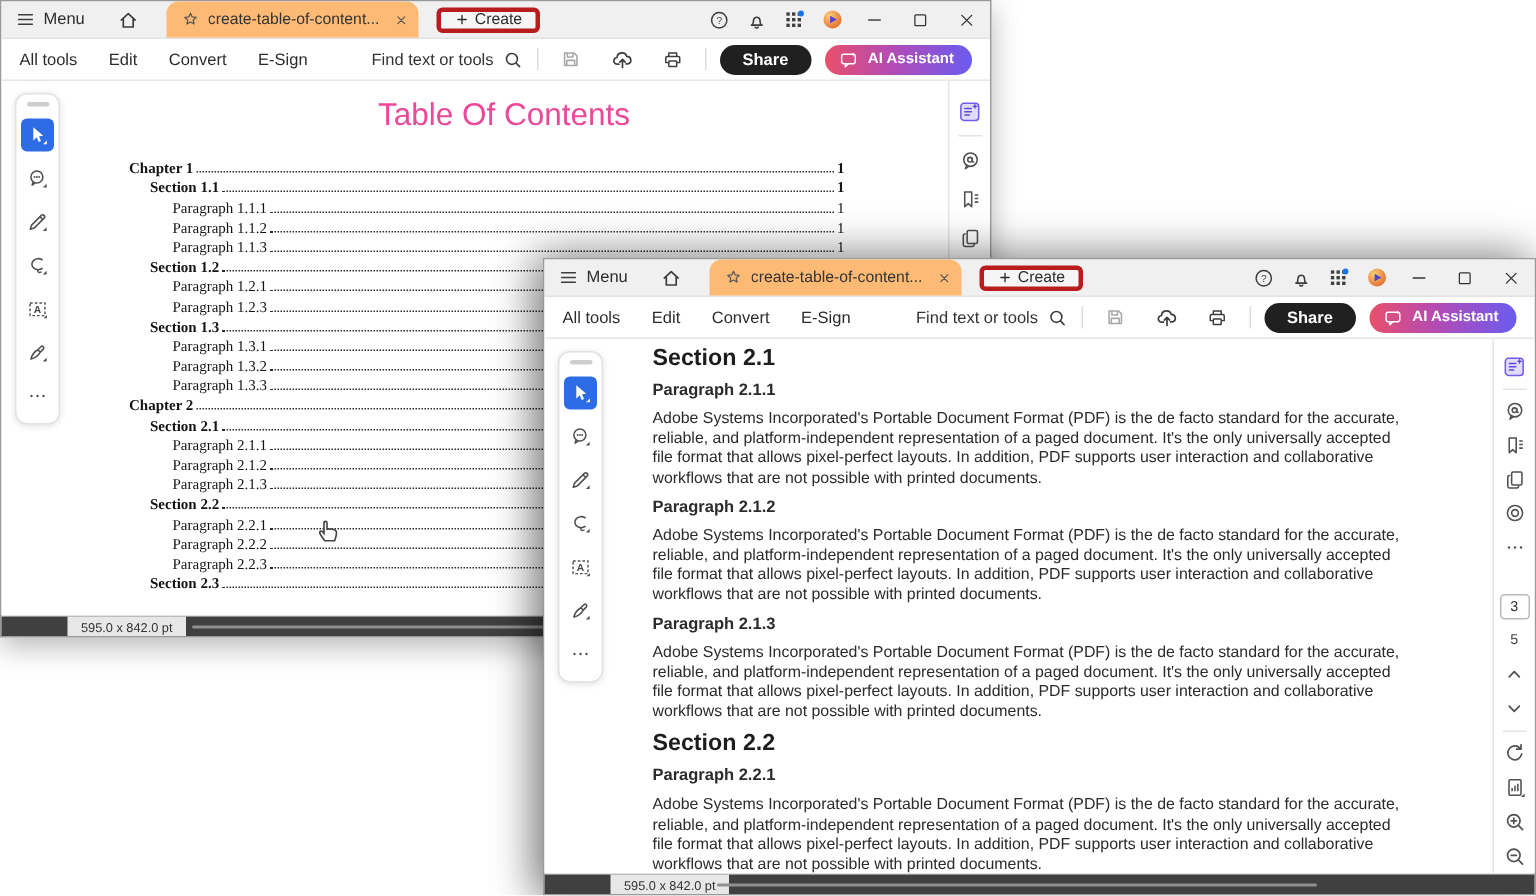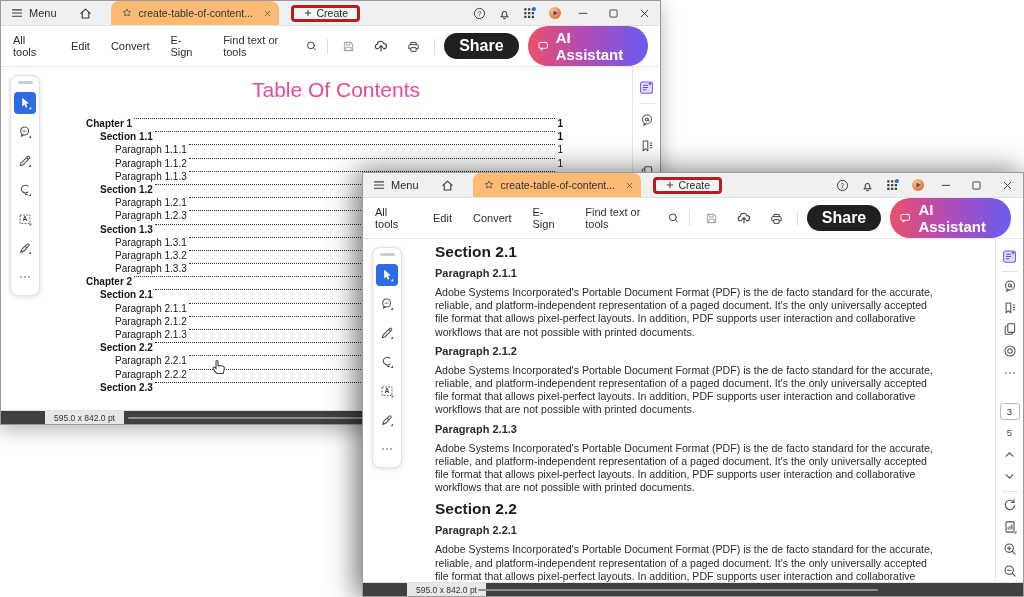--- a/index.html
+++ b/index.html
@@ -30,24 +30,24 @@
   .tab-right { margin-left:auto; display:flex; align-items:center; }
   .icon-btn { width:25px; height:24px; display:flex; align-items:center; justify-content:center; }
   .wc { width:31px; }
 
   .toolbar { flex:0 0 28px; background:#fff; display:flex; align-items:center;
              padding:0 12px 0 12px; border-bottom:1px solid #e6e6e6; }
   .nav-item { font-size:11px; color:#2c2c2c; margin-right:21px; }
   .tb-right { margin-left:auto; display:flex; align-items:center; gap:9px; }
   .find { display:flex; align-items:center; gap:6px; font-size:11px; color:#333; }
   .vdiv { width:1px; height:15px; background:#dcdcdc; }
-  .pill-share { background:#202020; color:#fff; font-size:16px; font-weight:bold;
+  .pill-share { background:#202020; color:#fff; font-size:11px; font-weight:bold;
                 border-radius:999px; padding:4px 15px; }
   .pill-ai { background:linear-gradient(90deg,#e8506b 0%,#b44bb4 45%,#6a5cf0 100%);
-             color:#fff; font-size:15px; font-weight:bold; border-radius:999px;
+             color:#fff; font-size:10px; font-weight:bold; border-radius:999px;
              padding:3px 12px 3px 9px; display:flex; align-items:center; gap:6px; }
 
   .viewer { position:relative; flex:1 1 auto; background:#fff; overflow:hidden; }
 
   .statusbar { flex:0 0 14px; background:#404040; border-top:1px solid #e2e2e2;
                position:relative; display:flex; align-items:flex-end; }
   .status-chip { margin-left:44px; height:100%; display:flex; align-items:center;
                  padding:0 9px; background:#e7e7e8; font-size:8.5px; color:#333; }
   .hthumb { position:absolute; top:6px; height:2px; background:#8f8f8f; border-radius:2px; }
 
@@ -71,21 +71,21 @@
   .page-box { width:20px; height:17px; border:1px solid #b9b9b9; border-radius:3px;
               font-size:9.5px; color:#333; display:flex; align-items:center;
               justify-content:center; background:#fff; }
   .page-total { font-size:9.5px; color:#444; }
 
   
   .doc-title { position:absolute; left:60px; top:11px; width:550px; text-align:center;
                font-size:21px; color:#ec4899; }
   .toc-wrap { position:absolute; left:85px; top:51px; right:97px; bottom:0;
               overflow:hidden; font-size:10px; color:#141414; }
-  .toc-row { display:flex; align-items:flex-start; height:13.2px; }
+  .toc-row { display:flex; align-items:flex-end; height:13.2px;font-family:Liberation Serif, serif; }
   .toc-row.lvl1 { font-weight:bold; }
   .toc-row.lvl2 { font-weight:bold; padding-left:14px; }
   .toc-row.lvl3 { padding-left:29px; }
   .toc-label { white-space:nowrap; }
   .toc-leader { flex:1; border-bottom:1.4px dotted #2a2a2a; margin:0 2px 3px 2px; }
   .toc-page { white-space:nowrap; }
 
   
   .front-content { position:absolute; left:72px; top:4px; width:500px; color:#2b2b2b; }
   .doc-h2 { font-size:15.5px; font-weight:bold; line-height:17px; margin:0 0 7px; color:#1d1d1d; }
@@ -367,20 +367,25 @@
           <div class="toc-row lvl3">
             <span class="toc-label">Paragraph 2.2.1</span>
             <span class="toc-leader"></span>
             <span class="toc-page">1</span>
           </div>
           <div class="toc-row lvl3">
             <span class="toc-label">Paragraph 2.2.2</span>
             <span class="toc-leader"></span>
             <span class="toc-page">1</span>
           </div>
+          <div class="toc-row lvl3">
+            <span class="toc-label">Paragraph 2.2.3</span>
+            <span class="toc-leader"></span>
+            <span class="toc-page">1</span>
+          </div>
           <div class="toc-row lvl2">
             <span class="toc-label">Section 2.3</span>
             <span class="toc-leader"></span>
             <span class="toc-page">1</span>
           </div>
           <div class="toc-row lvl3"></div>
         </div>
 
       <div class="left-rail">
         <div class="rail-handle"></div>

